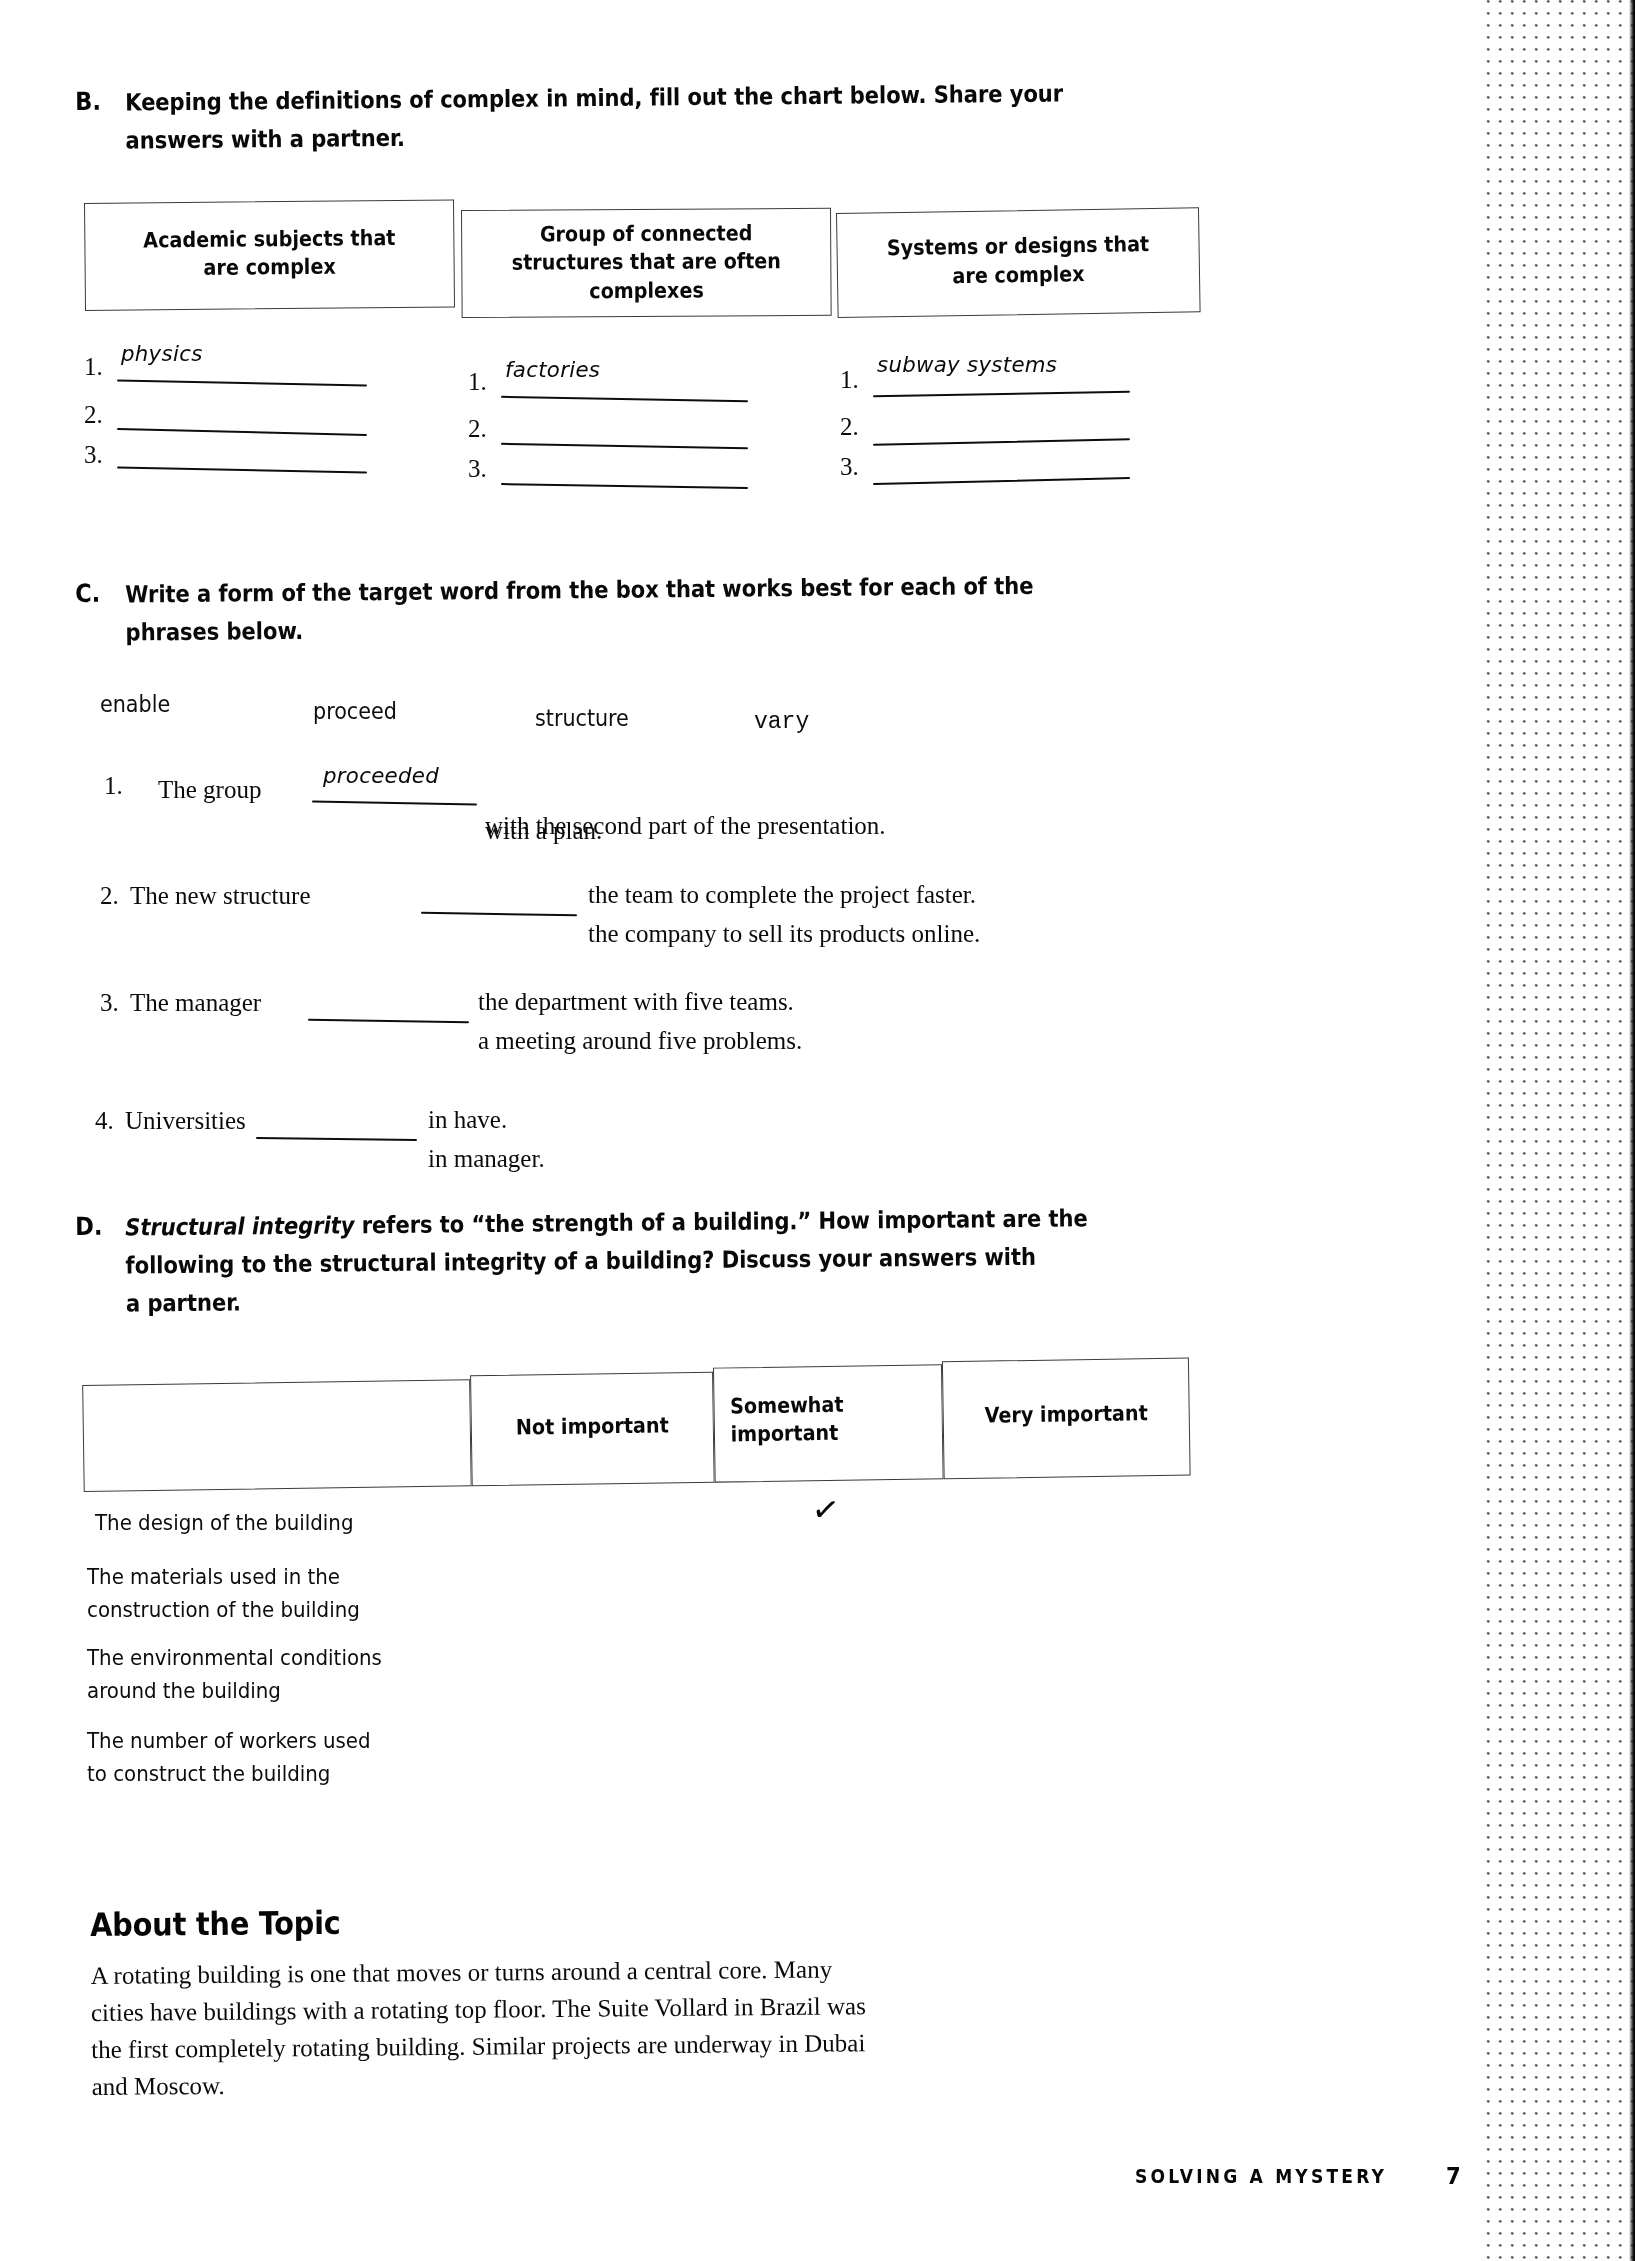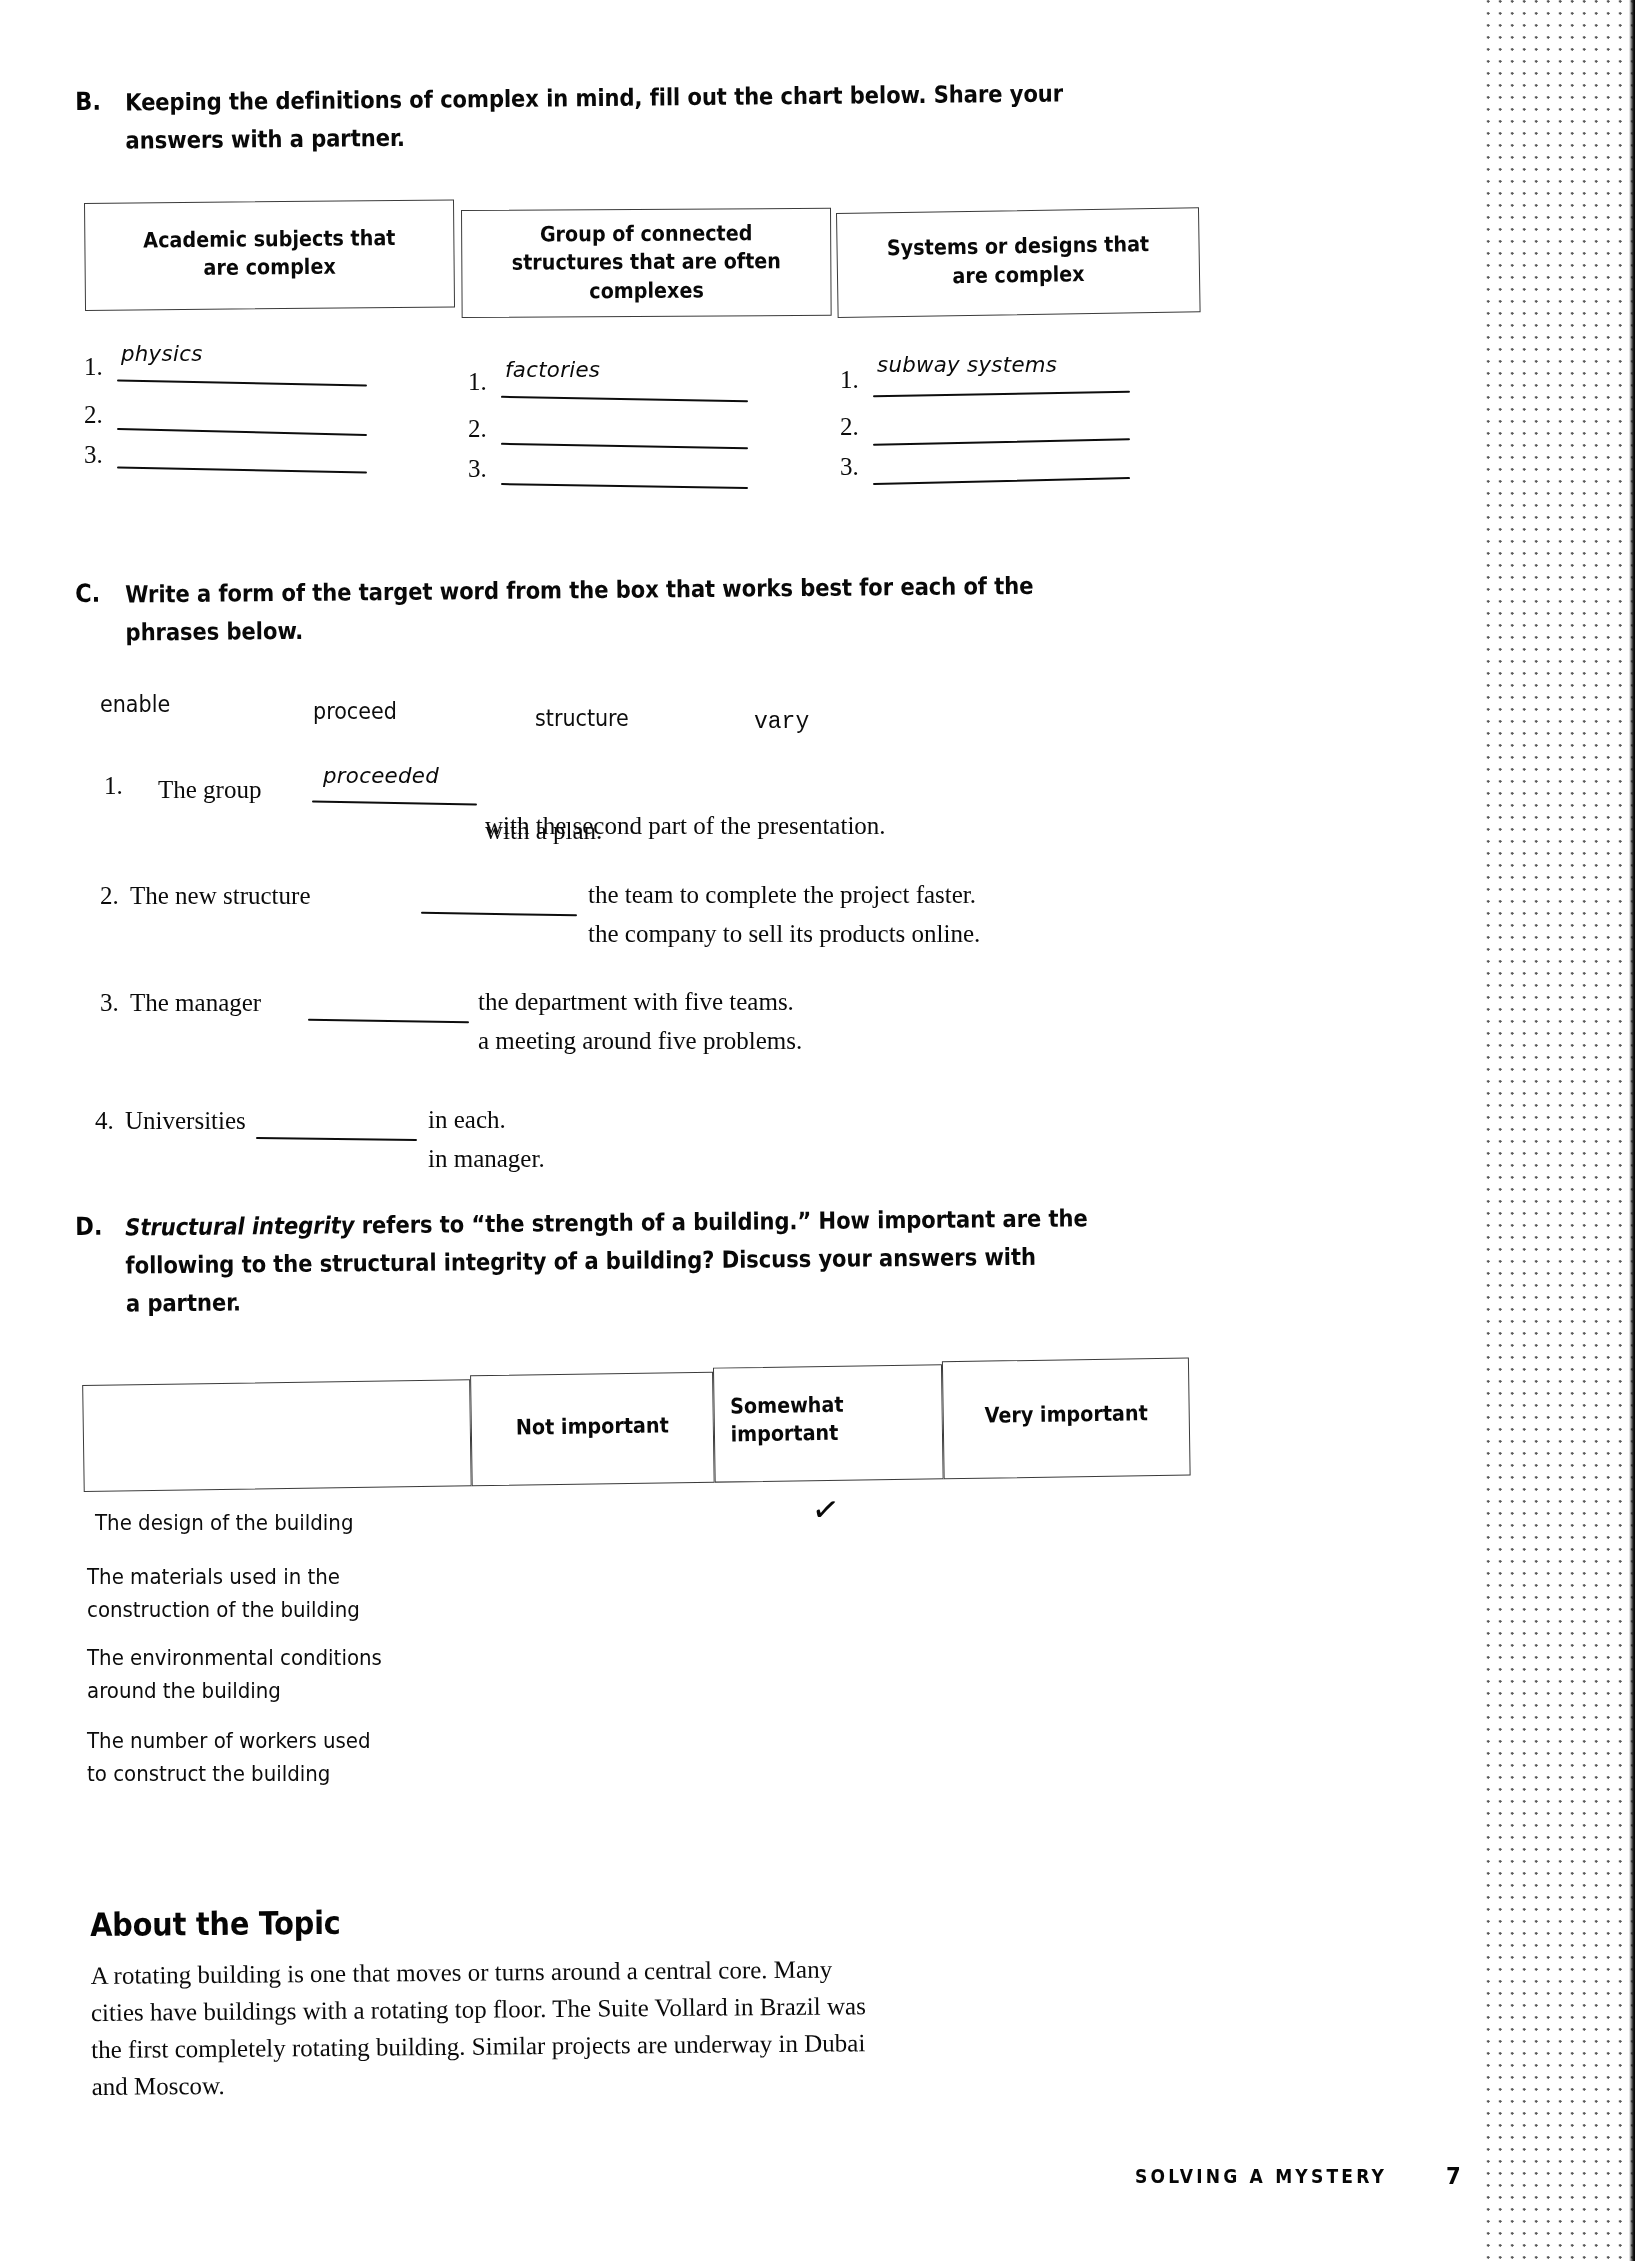--- a/index.html
+++ b/index.html
@@ -281,21 +281,21 @@
   <div class="rule" style="left:208px; top:34px; width:161px; transform:rotate(0.9deg);"></div>
   <span class="serif abs" style="left:378px; top:-1.4px;">the department with five teams.</span>
   <span class="serif abs" style="left:378px; top:38px;">a meeting around five problems.</span>
 </div>
 
 <div class="abs" style="left:95px; top:1104px; width:1138px;">
   <span class="serif abs" style="left:0px;   top:0px;">4.</span>
   <span class="serif abs" style="left:30px;  top:0px;">Universities</span>
   <span class="hand abs" style="left:168px; top:-5.7px;"></span>
   <div class="rule" style="left:161px; top:34px; width:161px; transform:rotate(0.8deg);"></div>
-  <span class="serif abs" style="left:333px; top:-1.4px;">in each.</span>
+  <span class="serif abs" style="left:333px; top:-1.4px;">in have.</span>
   <span class="serif abs" style="left:333px; top:38px;">in manager.</span>
 </div>
 
 <div class="abs skew-a" style="left:75px; top:1209px;">
   <span class="letter abs" style="left:0; top:2.8px;">D.</span>
   <div class="instr abs" style="left:50px; top:0; width:1124px;">
     <div>
       <span class="ital">Structural integrity</span><span> refers to “the strength of a building.” How important are the</span>
     </div>
     <div>following to the structural integrity of a building? Discuss your answers with</div>

